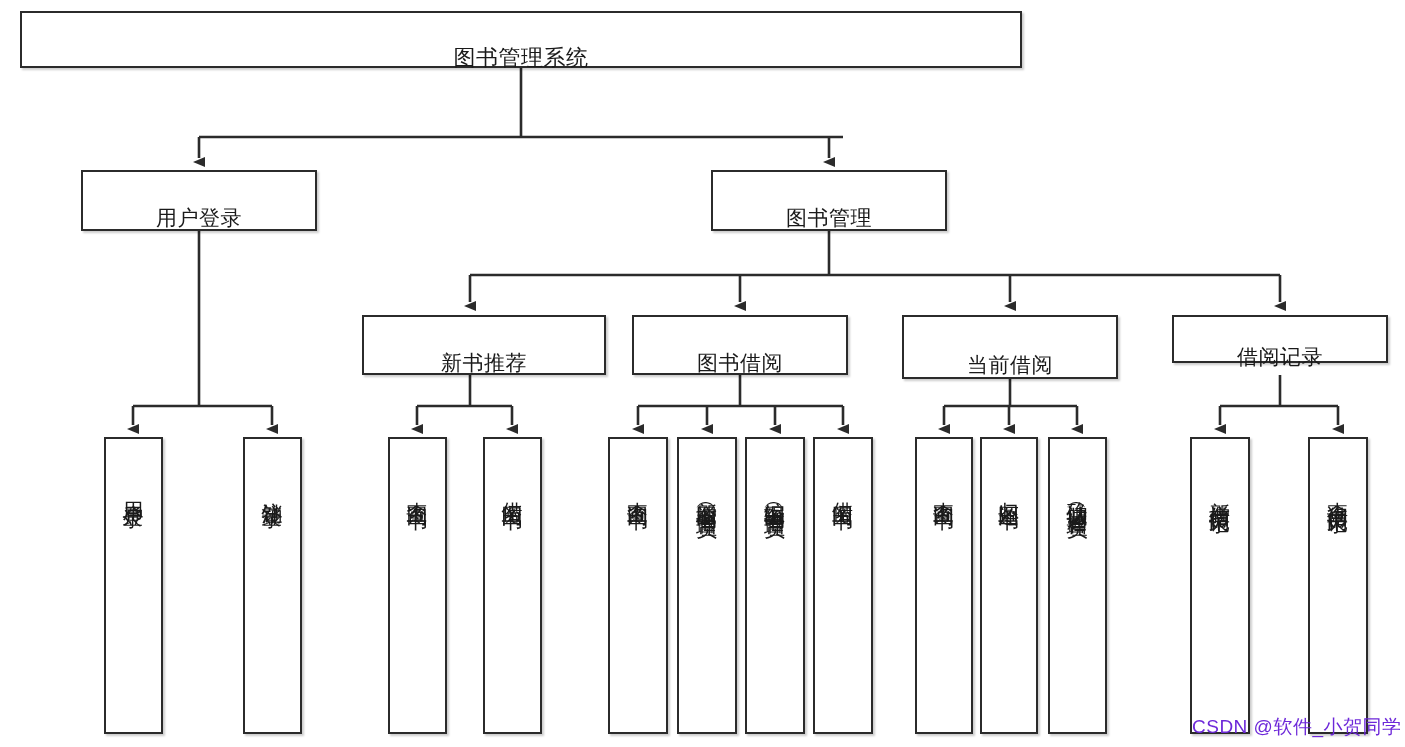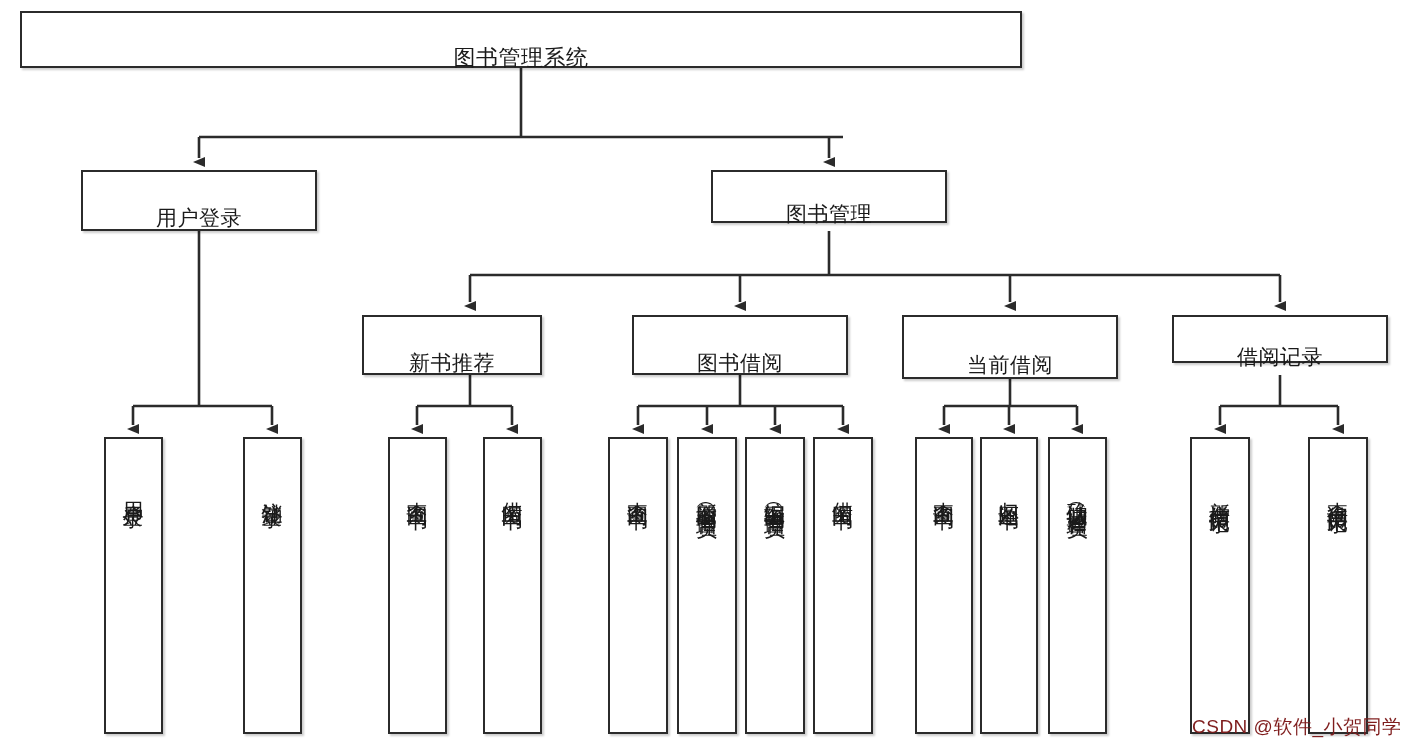--- a/index.html
+++ b/index.html
@@ -54,21 +54,21 @@
   }
   .node.vertical .label {
     writing-mode: vertical-rl;
     text-orientation: upright;
     font-size: 21px;
     letter-spacing: 2.5px;
     line-height: 1;
   }
   .watermark {
     position: absolute;
-    color: #7f1d1d;
+    color: #6d28d9;
     font-size: 19px;
     letter-spacing: 0.5px;
     white-space: nowrap;
     pointer-events: none;
   }
 </style>
 </head>
 <body>
 
 <div id="canvas">
@@ -124,25 +124,25 @@
   </svg>
 
   <div class="node root horizontal" style="left:20px; top:11px; width:1002px; height:57px;">
     <span class="label">图书管理系统</span>
   </div>
 
   <div class="node horizontal" style="left:81px; top:170px; width:236px; height:61px;">
     <span class="label">用户登录</span>
   </div>
 
-  <div class="node horizontal" style="left:711px; top:170px; width:236px; height:53px;">
+  <div class="node horizontal" style="left:711px; top:170px; width:236px; height:61px;">
     <span class="label">图书管理</span>
   </div>
 
-  <div class="node horizontal" style="left:362px; top:315px; width:180px; height:60px;">
+  <div class="node horizontal" style="left:362px; top:315px; width:244px; height:60px;">
     <span class="label">新书推荐</span>
   </div>
 
   <div class="node horizontal" style="left:632px; top:315px; width:216px; height:60px;">
     <span class="label">图书借阅</span>
   </div>
 
   <div class="node horizontal" style="left:902px; top:315px; width:216px; height:64px;">
     <span class="label">当前借阅</span>
   </div>

